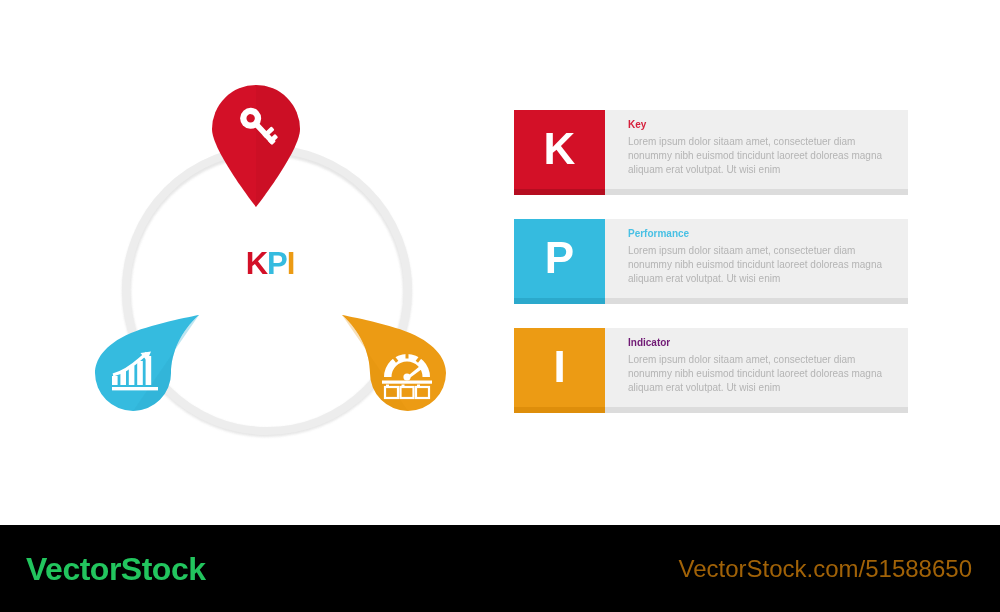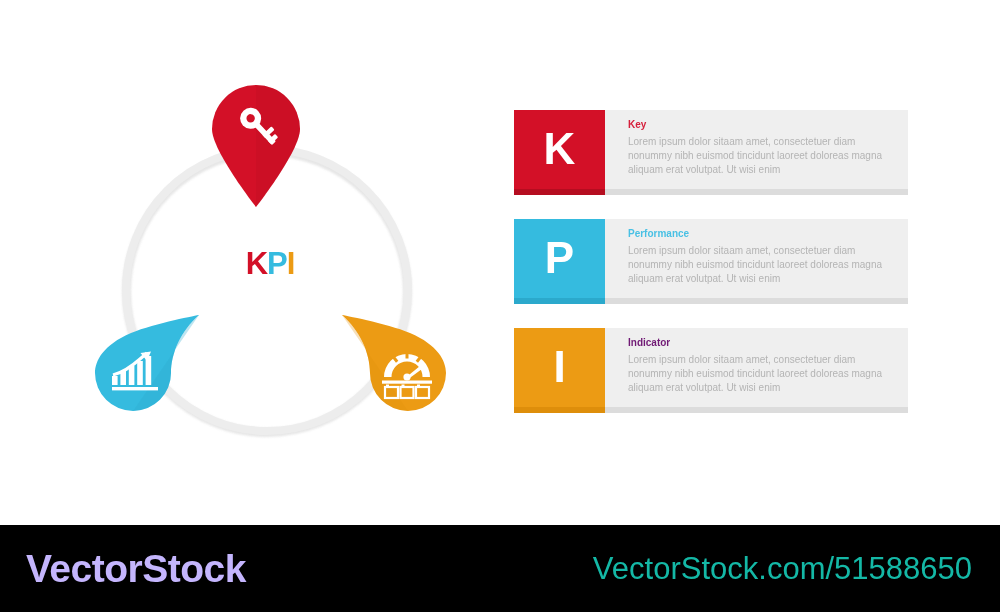--- a/index.html
+++ b/index.html
@@ -166,33 +166,33 @@
     top: 525px;
     width: 1000px;
     height: 87px;
     background: #000000;
   }
   #footer-brand {
     position: absolute;
     left: 26px;
     top: 50%;
     transform: translateY(-50%);
-    color: #c4b5fd;
-    font-size: 39px;
+    color: #22c55e;
+    font-size: 32px;
     font-weight: bold;
     letter-spacing: -0.5px;
     font-family: "Liberation Sans", sans-serif;
   }
   #footer-url {
     position: absolute;
     right: 28px;
     top: 50%;
     transform: translateY(-50%);
-    color: #14b8a6;
-    font-size: 31px;
+    color: #a16207;
+    font-size: 24px;
     font-family: "Liberation Sans", sans-serif;
   }
 </style>
 </head>
 <body>
 
 <div id="canvas">
 
   <div id="diagram">
 

